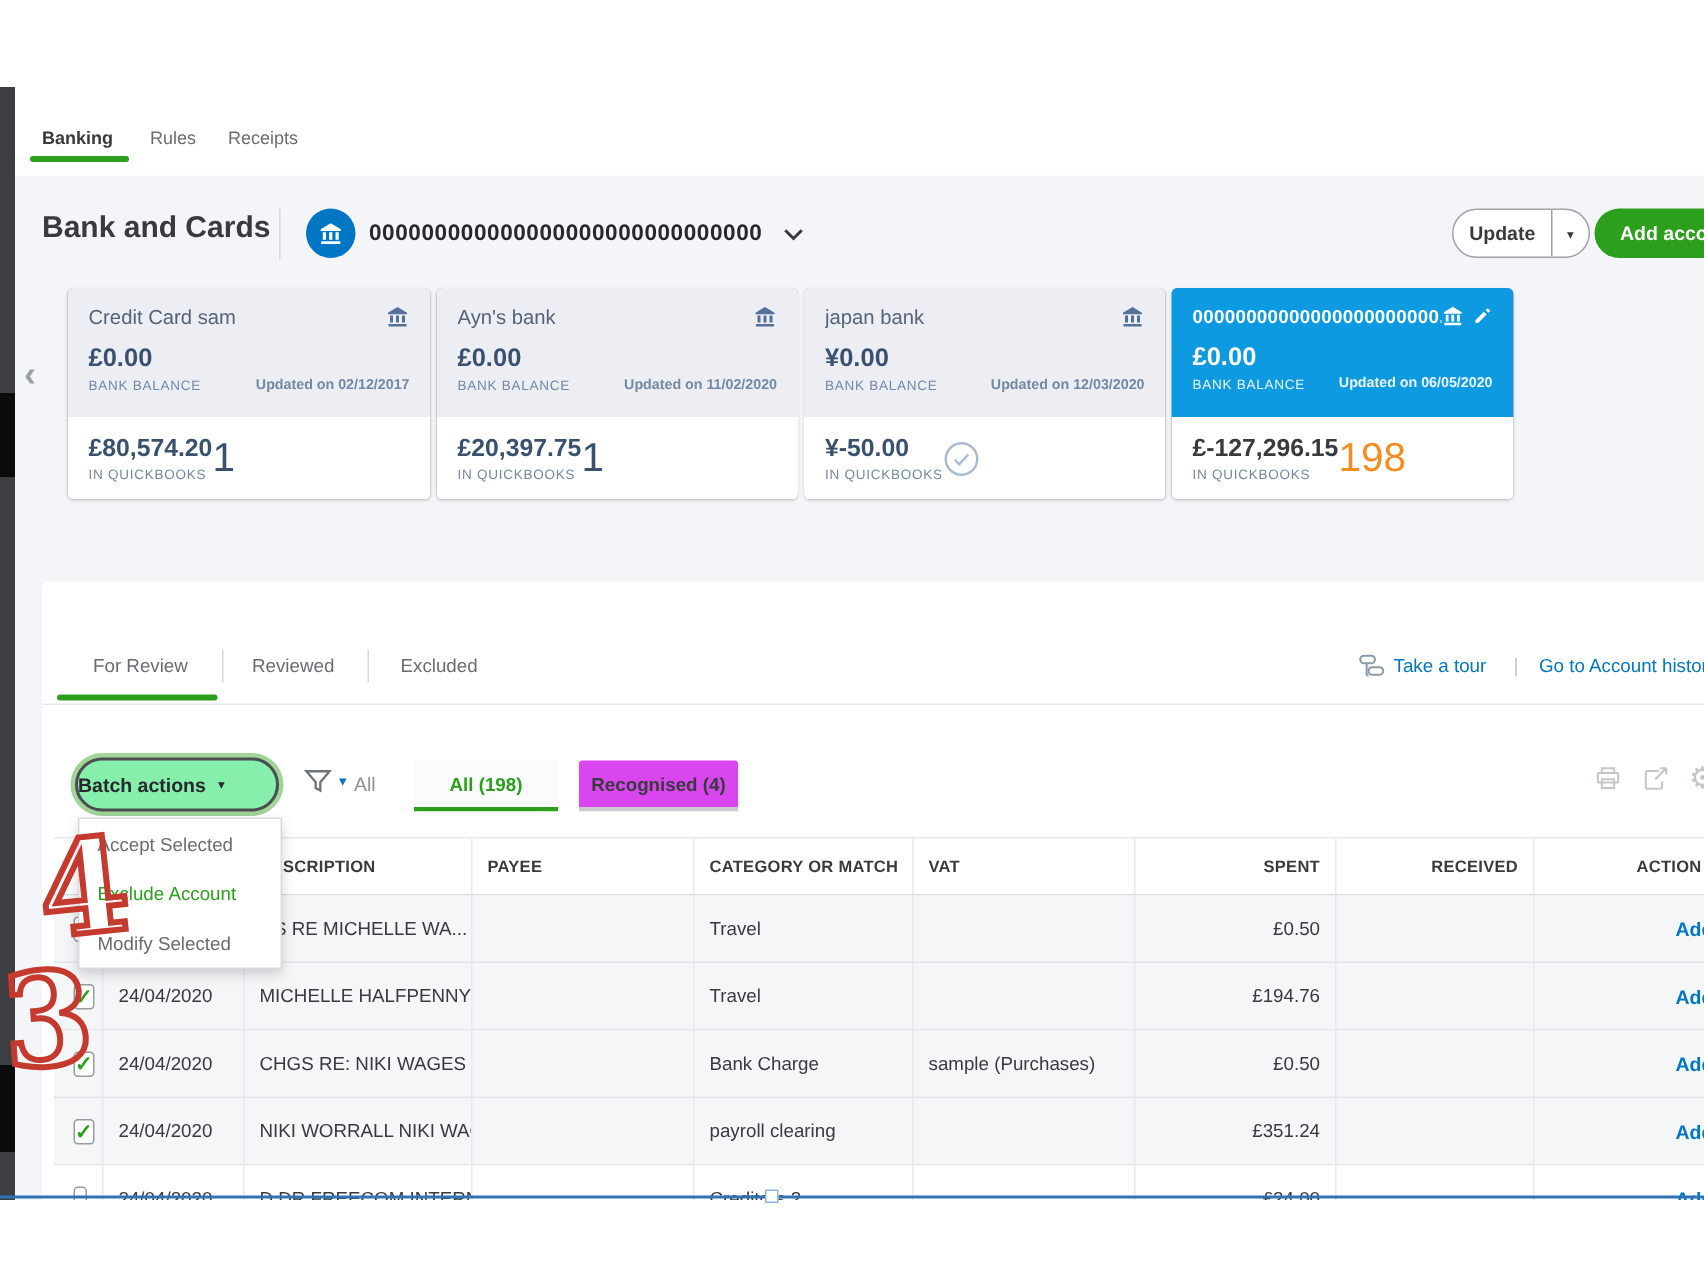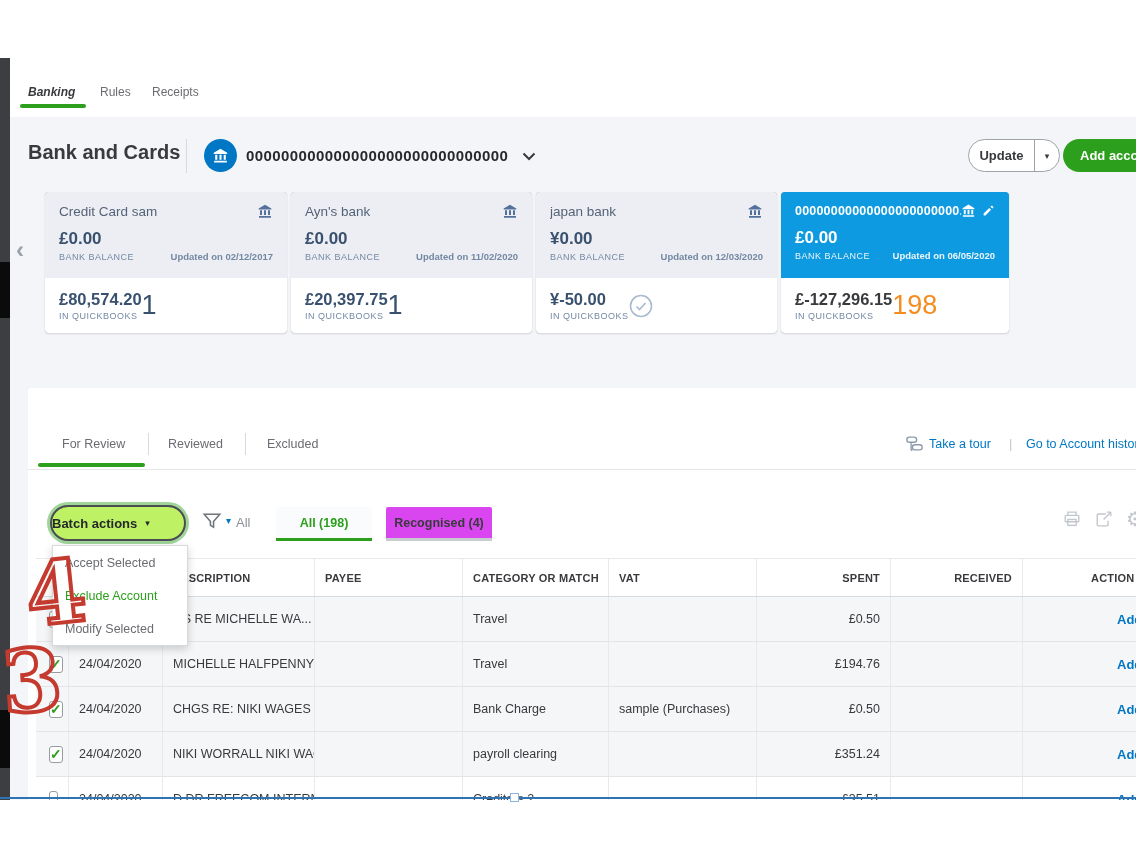--- a/index.html
+++ b/index.html
@@ -9,21 +9,21 @@
 
   
   .rail{position:absolute;left:0;top:58px;width:10px;height:742px;background:#3d3e42;}
   .rail-seg1{position:absolute;left:0;top:262px;width:10px;height:56px;background:#0b0b0c;}
   .rail-seg2{position:absolute;left:0;top:710px;width:10px;height:58px;background:#0b0b0c;}
 
   
   .topbar{position:absolute;left:10px;top:58px;width:1126px;height:59px;background:#fff;}
   .nav-tab{position:absolute;top:27px;font-size:12px;color:#6b6c72;cursor:default;}
   .nav-tab.active{color:#393a3d;font-weight:bold;}
-  .tab-banking{left:18px;font-style:italic;}
+  .tab-banking{left:18px;}
   .tab-rules{left:90px;}
   .tab-receipts{left:142px;}
   .nav-underline{position:absolute;left:10px;top:46px;width:66px;height:4px;background:#2ca01c;border-radius:2px;}
 
   
   .content-bg{position:absolute;left:10px;top:117px;width:1126px;height:683px;background:#f4f5f8;}
 
   
   .page-title{position:absolute;left:28px;top:141px;font-size:20px;font-weight:600;color:#393a3d;}
   .title-divider{position:absolute;left:186px;top:139px;width:1px;height:34px;background:#d6d9dd;}
@@ -77,21 +77,21 @@
   .rtab-div1{position:absolute;left:120px;top:45px;width:1px;height:22px;background:#d6d9dd;}
   .rtab-div2{position:absolute;left:217px;top:45px;width:1px;height:22px;background:#d6d9dd;}
   .rtab-underline{position:absolute;left:10px;top:75px;width:107px;height:4px;background:#2ca01c;border-radius:2px;}
   .rtab-border{position:absolute;left:0;top:81px;width:1108px;height:1px;background:#e5e7ea;}
   .tour{position:absolute;left:877px;top:47px;display:flex;align-items:center;gap:5px;}
   .tour-label{font-size:12.5px;color:#0077c5;}
   .links-pipe{position:absolute;left:981px;top:48px;font-size:13px;color:#c3c7cc;}
   .history-link{position:absolute;left:998px;top:49px;font-size:12.5px;color:#0077c5;white-space:nowrap;}
 
   
-  .btn-batch{position:absolute;left:22px;top:117px;width:136px;height:36px;background:#bef264;
+  .btn-batch{position:absolute;left:22px;top:117px;width:136px;height:36px;background:#86efac;
              border:2px solid #4a4d51;border-radius:19px;box-sizing:border-box;
              display:flex;align-items:center;justify-content:flex-start;gap:8px;
              box-shadow:0 0 0 3px rgba(44,160,28,.45);}
   .btn-batch-label{font-size:13px;font-weight:bold;color:#26282b;}
   .batch-caret{font-size:9px;color:#26282b;}
   .funnel{position:absolute;left:174px;top:123px;}
   .funnel-caret{position:absolute;left:198px;top:127px;font-size:10px;color:#0077c5;}
   .filter-all{position:absolute;left:208px;top:127px;font-size:13px;color:#8d9096;}
   .chip{position:absolute;top:119px;height:34px;box-sizing:border-box;display:flex;align-items:center;
         justify-content:center;font-size:12.5px;font-weight:bold;border-radius:2px 2px 0 0;}
@@ -431,21 +431,21 @@
         <div class="cell">
             <span class="cb">
               <span class="tick"></span>
             </span>
           </div>
         <div class="cell">24/04/2020</div>
         <div class="cell">D.DR FREECOM INTERNE...</div>
         <div class="cell"></div>
         <div class="cell">Creditors 2</div>
         <div class="cell"></div>
-        <div class="cell c-spent">£35.51</div>
+        <div class="cell c-spent">£24.00</div>
         <div class="cell c-received"></div>
         <div class="cell c-action">Add</div>
       </div>
     </div>
   </div>
 
   <div class="menu">
     <div class="menu-item">Accept Selected</div>
     <div class="menu-item highlight">Exclude Account</div>
     <div class="menu-item">Modify Selected</div>

